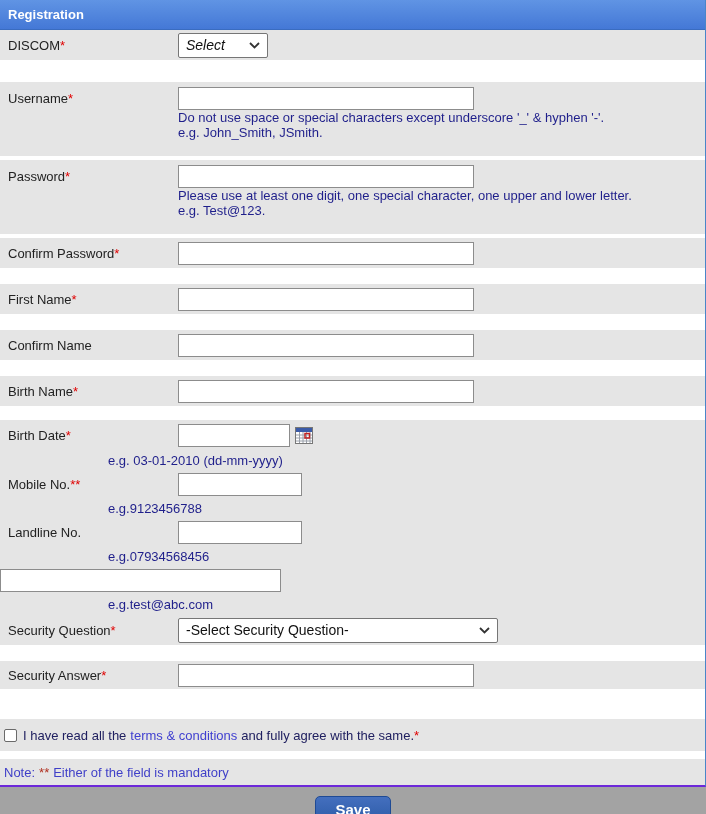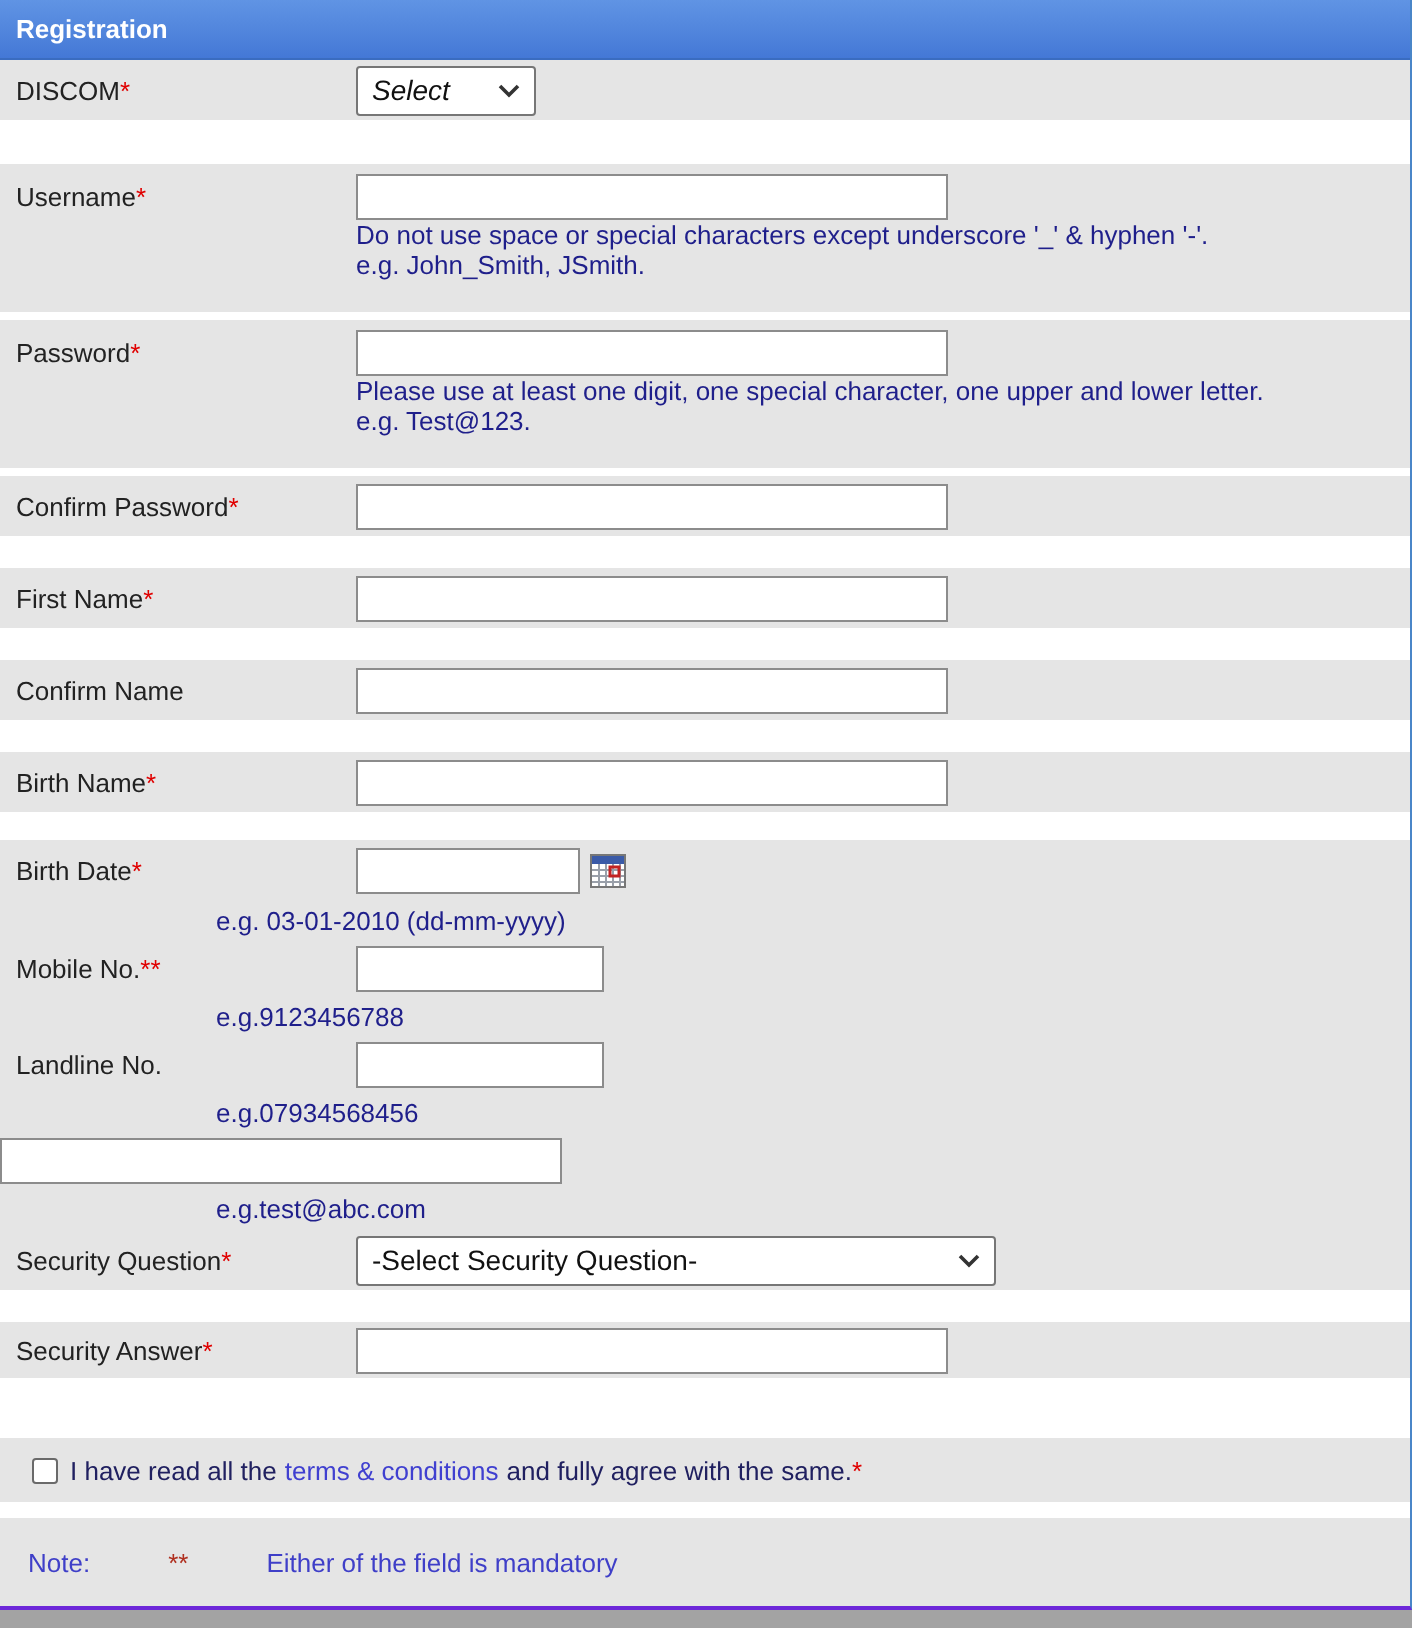--- a/index.html
+++ b/index.html
@@ -42,28 +42,28 @@
   .hint { color: #1f1f8b; line-height: 15px; }
   .hint-block { padding-left: 178px; padding-bottom: 16px; }
   .hint-row { background: #e5e5e5; padding-left: 108px; display: flex; align-items: center; }
   .hint-row.h21 { height: 21px; }
 
   .row.f30 { height: 30px; } .row.f27 { height: 27px; } .row.f28 { height: 28px; }
 
   .group { padding-top: 5px; }
   .cal-btn { display: inline-block; margin-left: 5px; line-height: 0; cursor: pointer; }
 
-  .agree-row { height: 32px; display: flex; align-items: center; padding-left: 16px; color: #202060; text-align: right; }
+  .agree-row { height: 32px; display: flex; align-items: center; padding-left: 4px; color: #202060; text-align: right; }
   .checkbox {
     width: 13px; height: 13px; border: 1px solid #6a6a6a; border-radius: 2px;
     background: #fff; margin-right: 6px; flex: 0 0 13px; cursor: pointer;
   }
   .tnc-link { color: #4040d0; cursor: pointer; margin: 0 4px; }
 
-  .note-row { height: 44px; display: flex; align-items: center; padding-left: 14px; color: #3f3fc8; gap: 35px; }
+  .note-row { height: 26px; display: flex; align-items: center; padding-left: 4px; color: #3f3fc8; }
   .note-stars { color: #b03020; margin: 0 4px; }
 
   .save-area { height: 41px; background: #a3a3a3; display: flex; justify-content: center; }
   .save-btn {
     margin-top: 9px; width: 76px; height: 27px;
     background: linear-gradient(#446fbe, #2d5ca8);
     border: 1px solid #1f4a94; border-radius: 5px;
     color: #fff; font-weight: bold; font-size: 15px;
     font-family: "Liberation Sans", sans-serif; cursor: pointer;
   }

